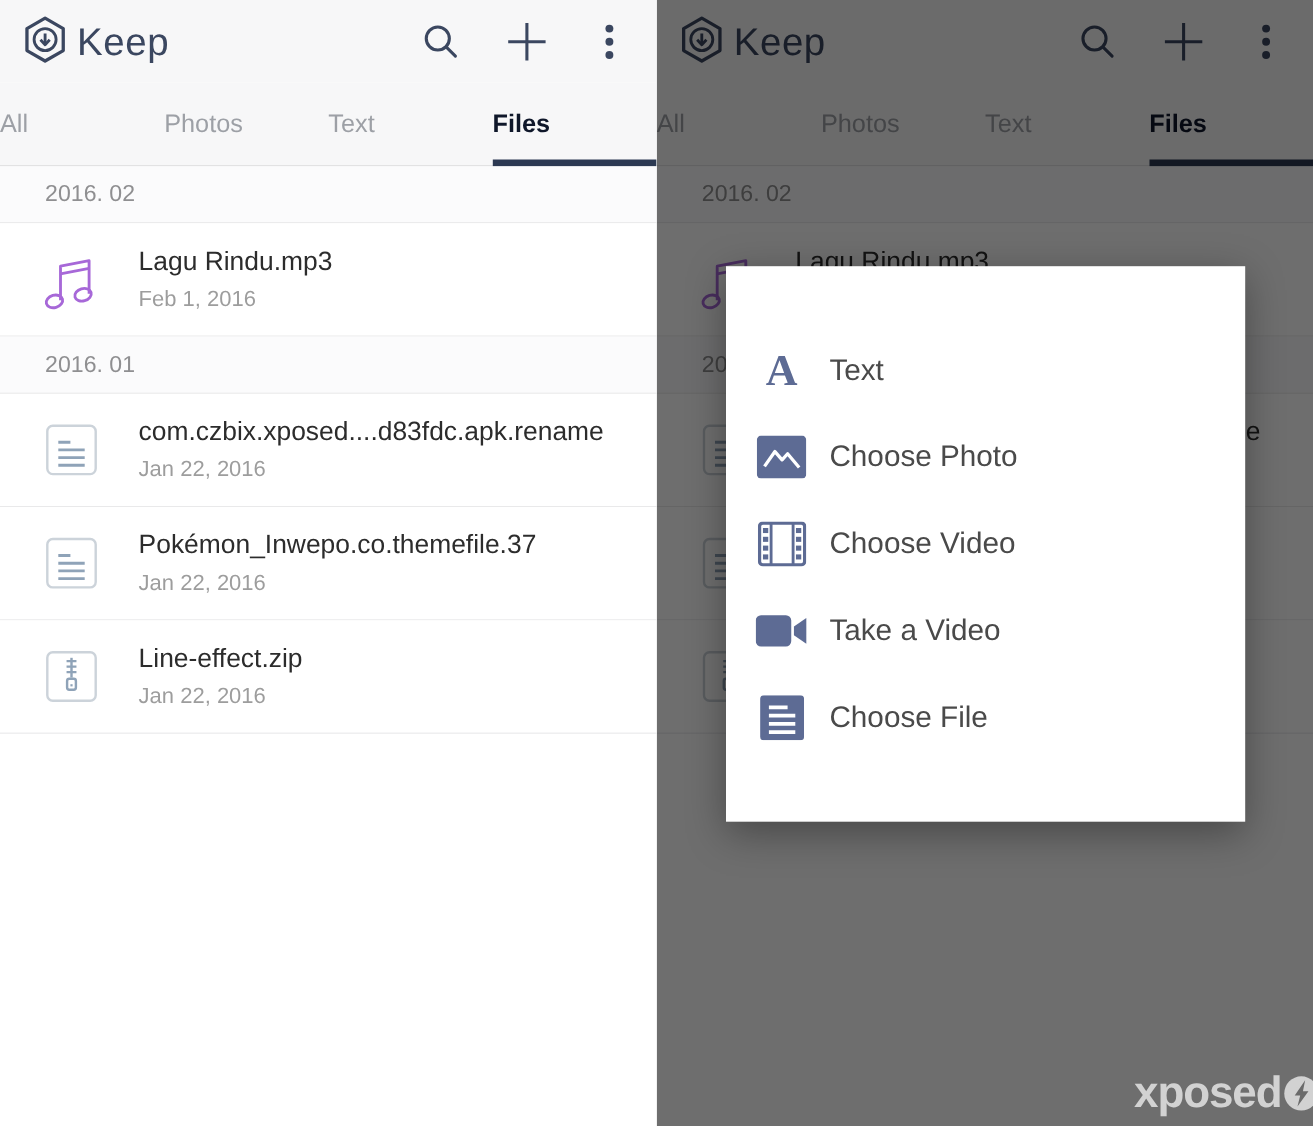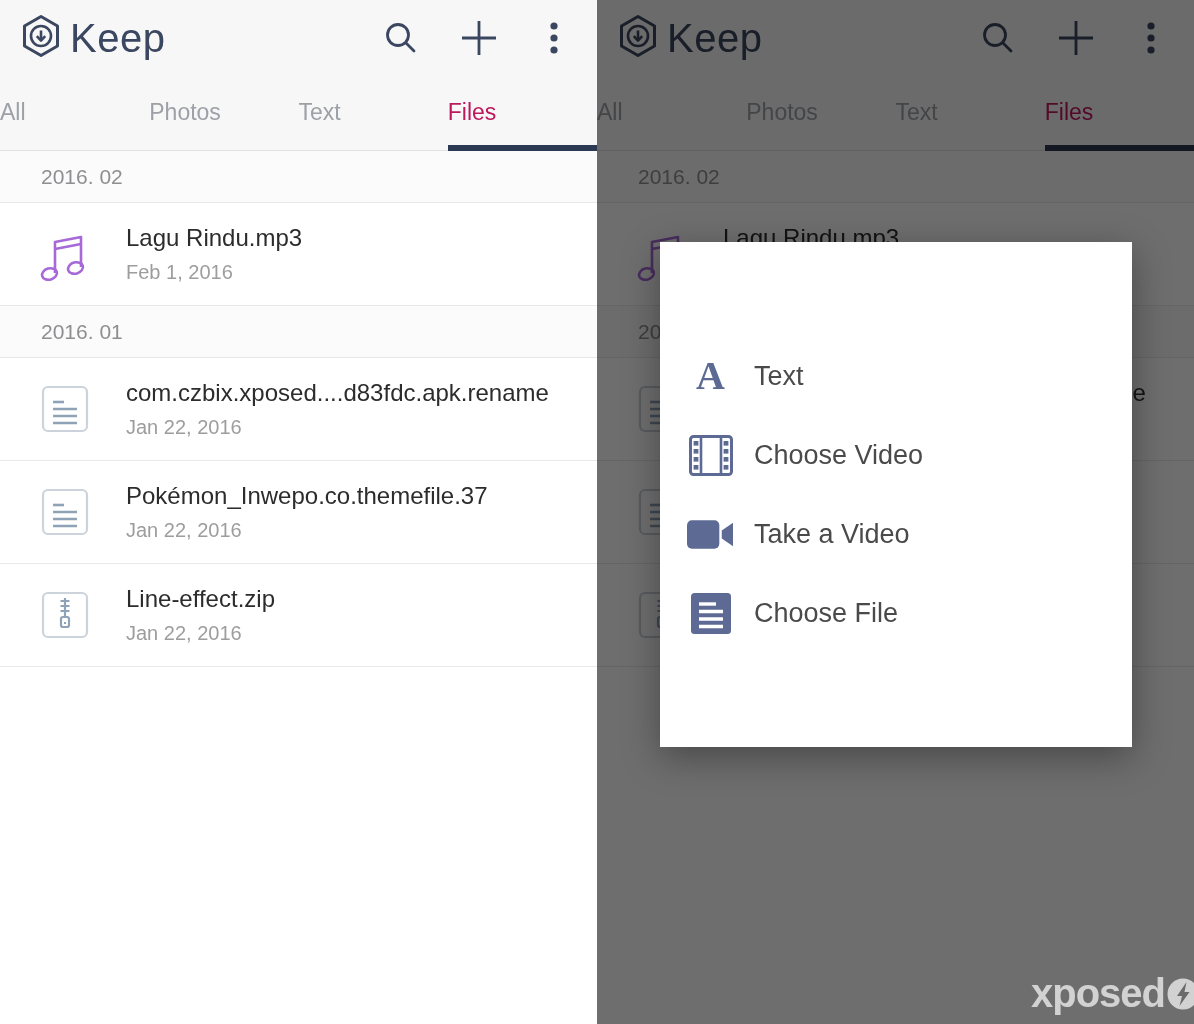--- a/index.html
+++ b/index.html
@@ -5,31 +5,31 @@
   html,body{margin:0;padding:0;background:#222;}
   .stage{position:relative;width:1194px;height:1024px;overflow:hidden;background:#fff;
          font-family:"Liberation Sans","DejaVu Sans",sans-serif;}
   .panel{position:absolute;top:0;width:597px;height:1024px;background:#fff;overflow:hidden;}
   .panel.left{left:0;}
   .panel.right{left:597px;}
 
   
   .header{position:relative;height:75px;background:#f7f7f8;}
   .logo-wrap{position:absolute;left:21px;top:14px;display:flex;align-items:center;}
-  .logo-text{margin-left:9px;font-size:40px;font-weight:500;color:#3b4760;letter-spacing:.5px;}
+  .logo-text{margin-left:9px;font-size:35px;font-weight:500;color:#3b4760;letter-spacing:.5px;}
   .hicon{position:absolute;top:0;height:75px;display:flex;align-items:center;}
   .hicon.search{left:382px;}
   .hicon.add{left:460px;}
   .hicon.more{left:549px;}
 
   
   .tabbar{position:relative;height:76px;background:#f7f7f8;display:flex;border-bottom:1px solid #e2e2e3;box-sizing:border-box;}
   .tab{position:relative;flex:1;display:flex;align-items:center;justify-content:flex-start;
        font-size:23px;color:#9da0a6;}
-  .tab.active{color:#be185d;font-weight:normal;}
+  .tab.active{color:#0f172a;font-weight:bold;}
   .tab-underline{position:absolute;left:0;right:0;bottom:-1px;height:6px;background:#2c3952;}
 
   
   .section-row{height:52px;box-sizing:border-box;border-bottom:1px solid #e7e7e8;background:#fbfbfc;
                display:flex;align-items:center;padding-left:41px;font-size:21px;color:#8f8f91;}
   .file-row{height:103px;box-sizing:border-box;border-bottom:1px solid #e9e9ea;background:#fff;
             display:flex;align-items:center;}
   .file-icon{width:50px;height:70px;margin-left:40px;flex:none;display:flex;align-items:center;justify-content:center;}
   .file-text{margin-left:36px;min-width:0;}
   .file-name{font-size:24px;color:#2c2c2c;white-space:nowrap;}
@@ -288,20 +288,29 @@
     <div class="scrim"></div>
 
     <div class="modal">
       <div class="modal-item">
         <div class="modal-icon">
           <span class="glyph-a">A</span>
         </div>
         <span class="modal-label">Text</span>
       </div>
 
+      <div class="modal-item">
+        <div class="modal-icon">
+          <svg width="45" height="39" viewBox="0 0 45 39">
+            <rect x="0" y="0" width="45" height="39" rx="4" fill="#5d6b94"></rect>
+            <path d="M7 28 L16.5 14.5 L23 22 L28 16.5 L38.5 29" stroke="#fff" stroke-width="3" fill="none" stroke-linejoin="round"></path>
+          </svg>
+        </div>
+        <span class="modal-label">Choose Photo</span>
+      </div>
 
 
       <div class="modal-item">
         <div class="modal-icon">
           <svg width="44" height="41" viewBox="0 0 44 41" fill="none">
             <rect x="1.5" y="1.5" width="41" height="38" rx="3" stroke="#5d6b94" stroke-width="3"></rect>
             <path d="M12 2 V39 M32 2 V39" stroke="#5d6b94" stroke-width="2.6"></path>
             <g fill="#5d6b94">
               <rect x="4.6" y="6" width="4.8" height="4.6"></rect>
                 <rect x="4.6" y="14" width="4.8" height="4.6"></rect>

